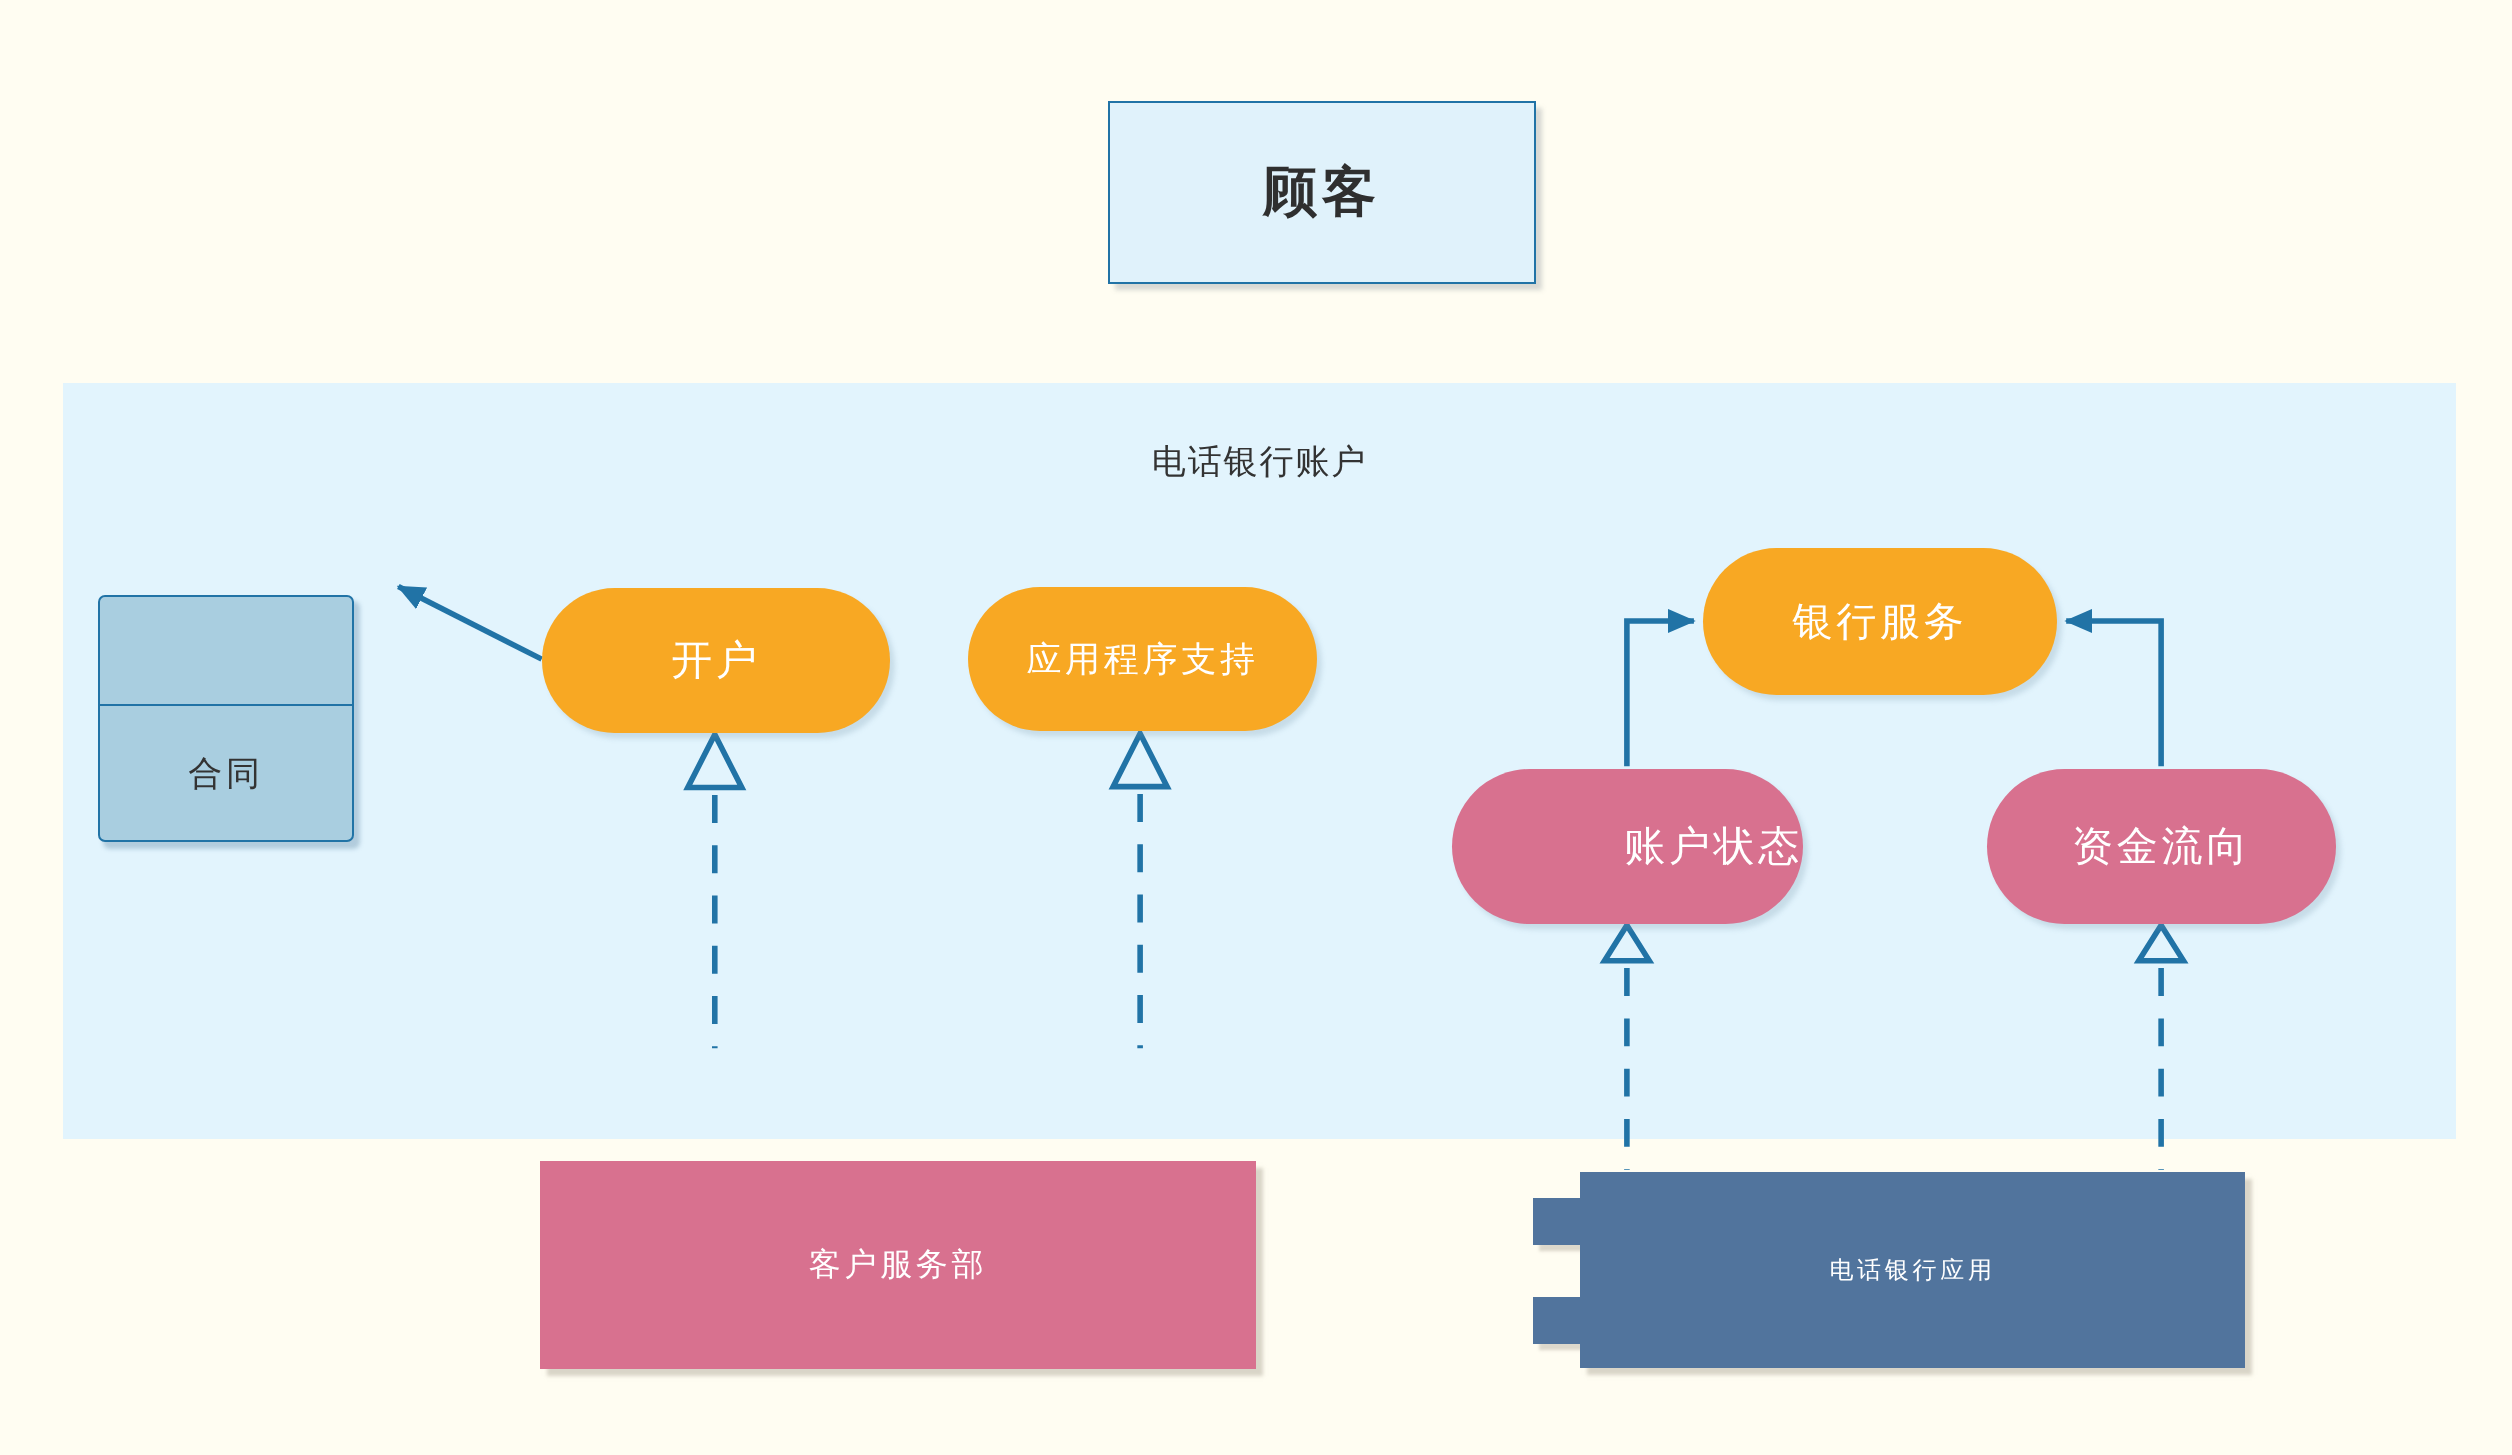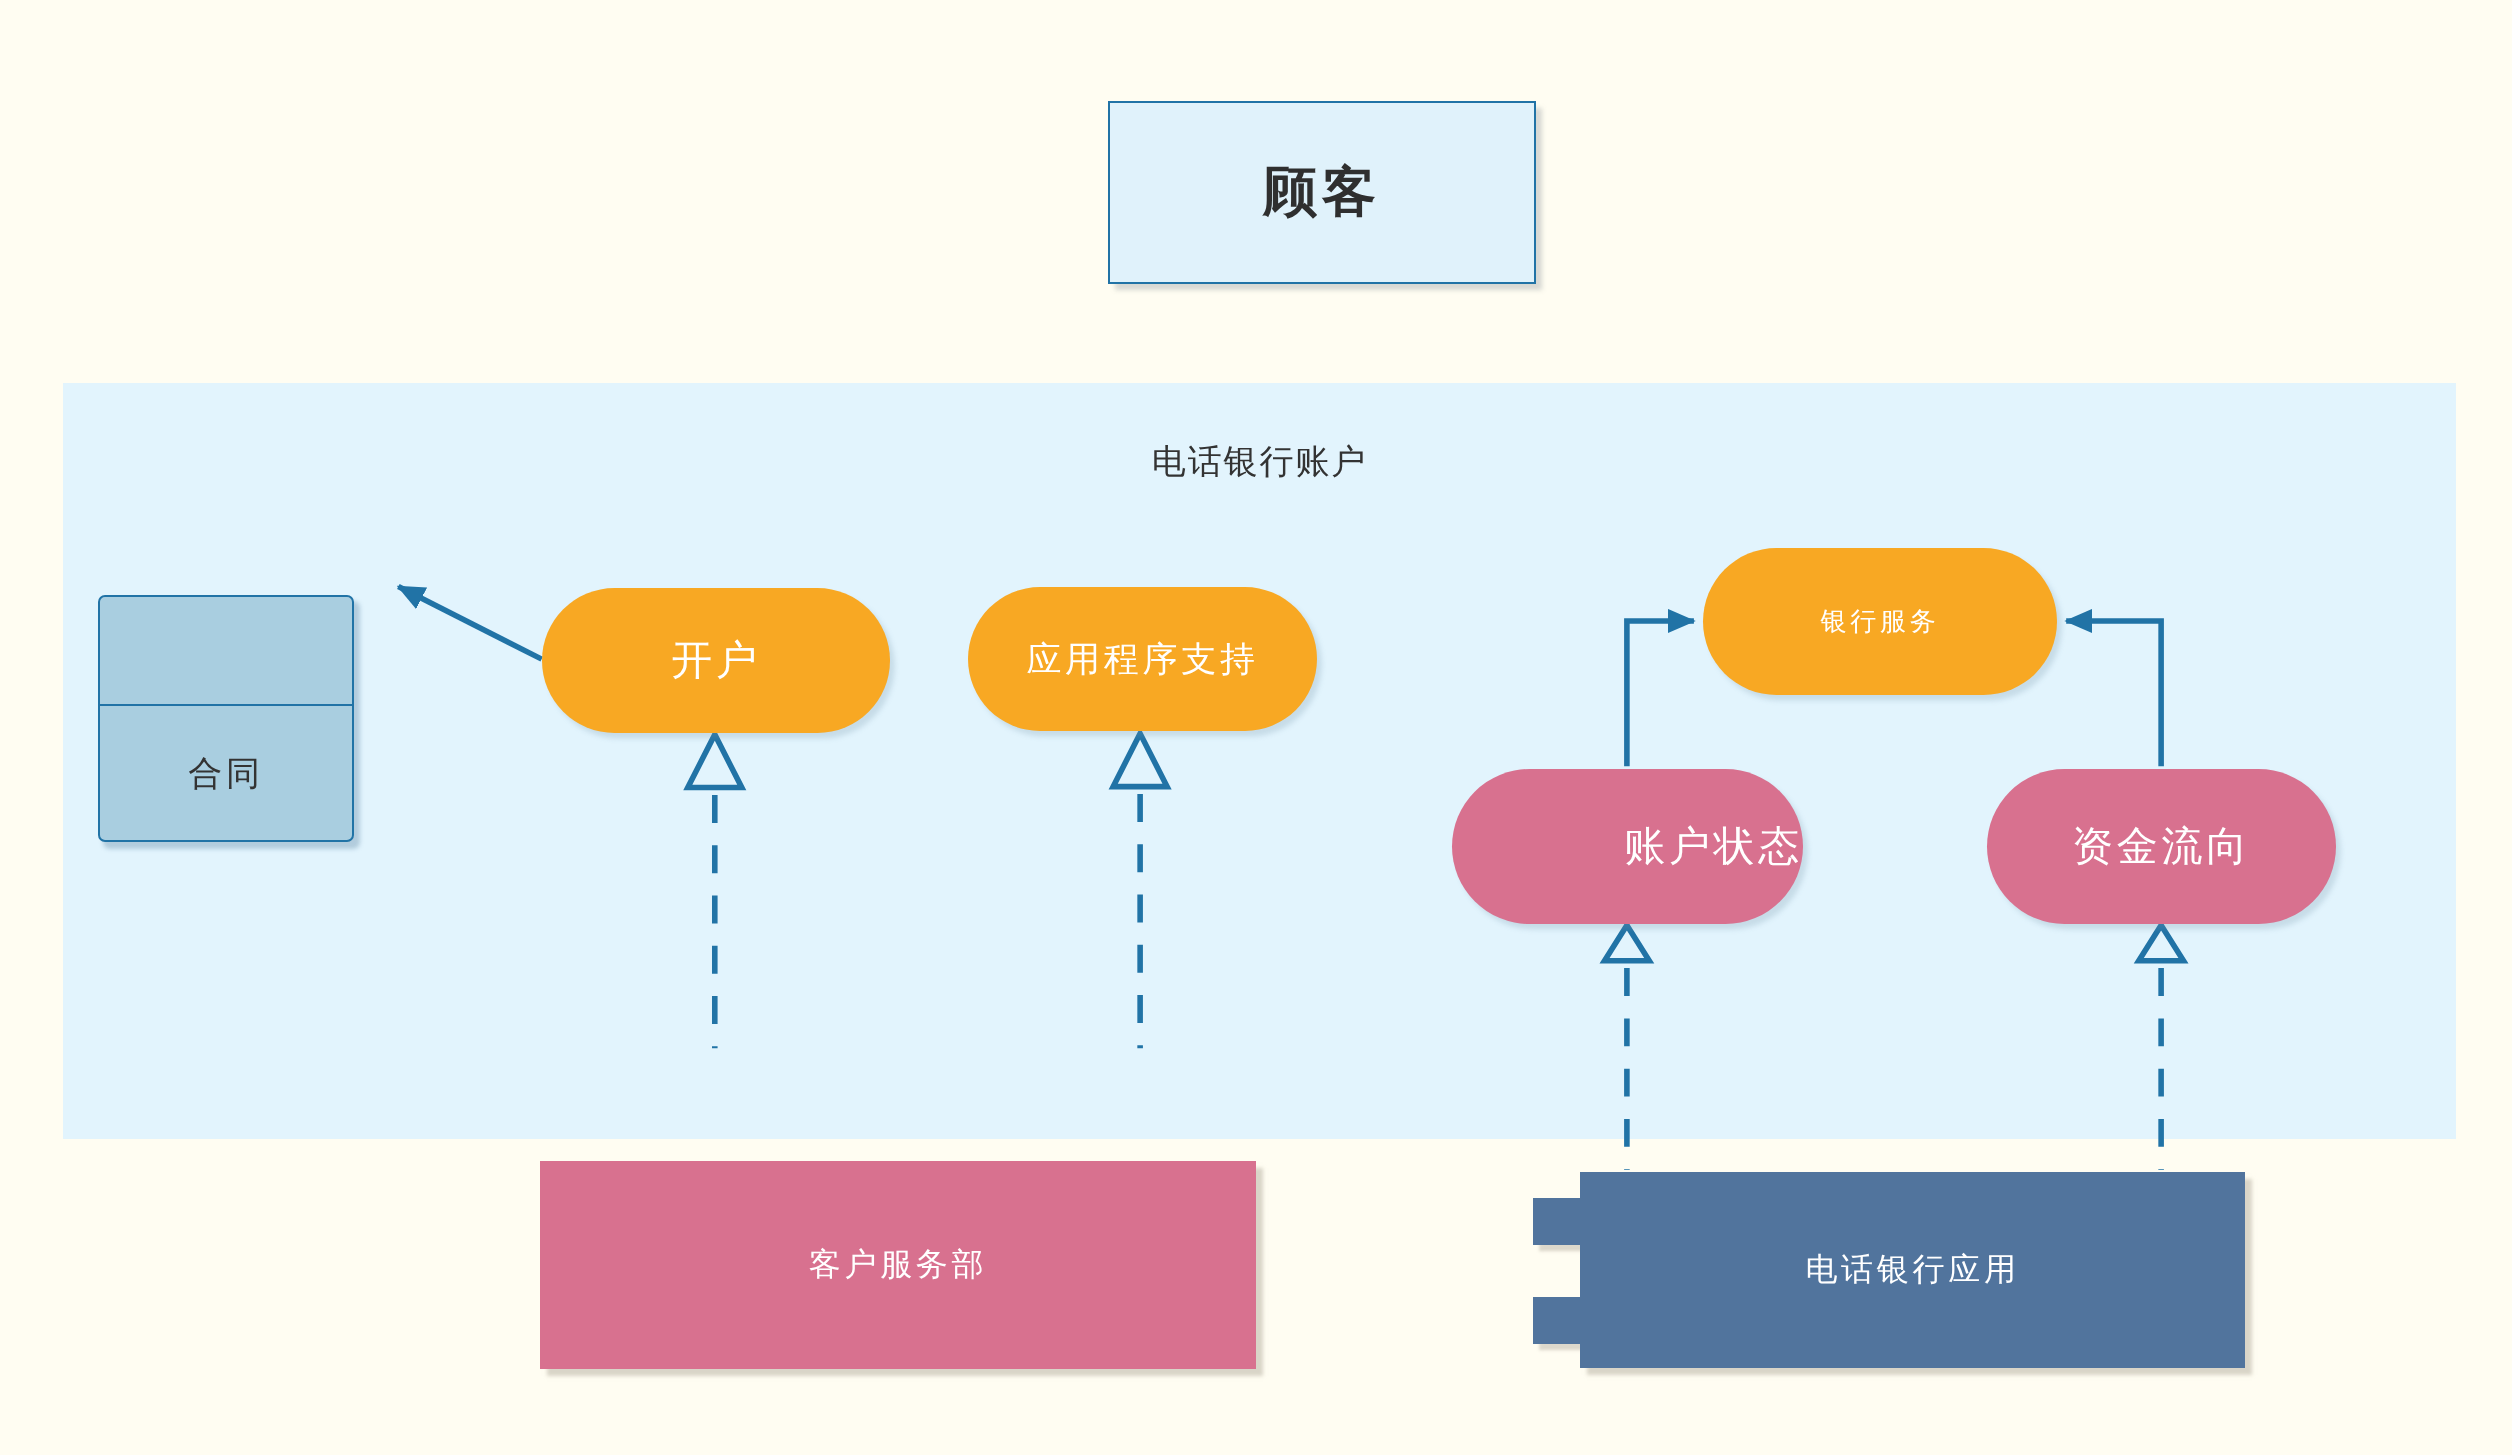--- a/index.html
+++ b/index.html
@@ -92,21 +92,21 @@
   .orange {
     background: var(--orange, #F8A823);
     box-shadow: 4.7px 5.6px 5.6px rgba(120,150,170,0.25);
   }
   .pink-pill {
     background: var(--pink, #D8718F);
     box-shadow: 4.7px 5.6px 5.6px rgba(120,150,170,0.25);
   }
   .uc-open   { left: 542px;  top: 588px; width: 348px; height: 145px; font-size: 41px; }
   .uc-app    { left: 968px; top: 587px; width: 349px; height: 144px; font-size: 35px; }
-  .uc-bank   { left: 1703px; top: 548px; width: 354px; height: 147px; font-size: 26px; }
+  .uc-bank   { left: 1703px; top: 548px; width: 354px; height: 147px; font-size: 40px; }
   .uc-status { left: 1452px; top: 769px; width: 351px; height: 155px; font-size: 41px; justify-content: flex-end; }
   .uc-fund   { left: 1987px; top: 769px; width: 349px; height: 155px; font-size: 41px; }
 
   
   .dept {
     left: 540px; top: 1161px;
     width: 716px; height: 208px;
     background: var(--pink, #D8718F);
     box-shadow: 7.4px 7.4px 3.7px rgba(185,180,165,0.55);
     color: var(--text-light, #FFFFFF);
@@ -114,21 +114,21 @@
     letter-spacing: 3.7px;
   }
 
   
   .component-main {
     left: 1580px; top: 1172px;
     width: 665px; height: 196px;
     background: var(--steel-blue, #51749D);
     box-shadow: 7.4px 7.4px 3.7px rgba(185,180,165,0.55);
     color: var(--text-light, #FFFFFF);
-    font-size: 32px;
+    font-size: 24px;
     letter-spacing: 3.7px;
     justify-content: center;
   }
   .component-tab {
     position: absolute;
     width: 96px; height: 47px;
     background: var(--steel-blue, #51749D);
     box-shadow: 5.6px 6.5px 2.8px rgba(185,180,165,0.5);
   }
   .tab1 { left: 1533px; top: 1198px; }

